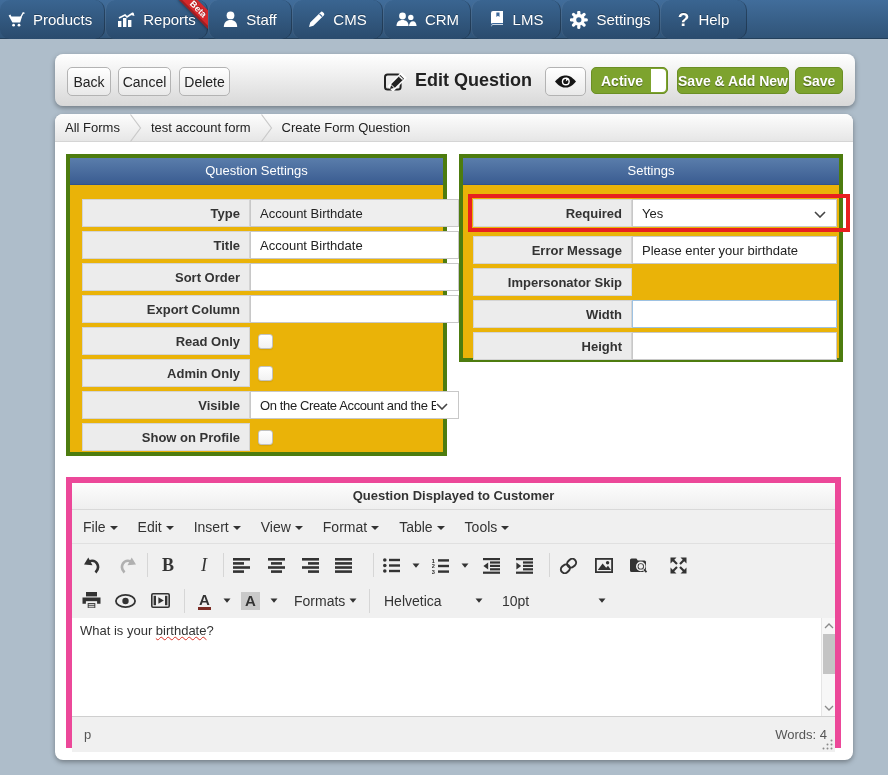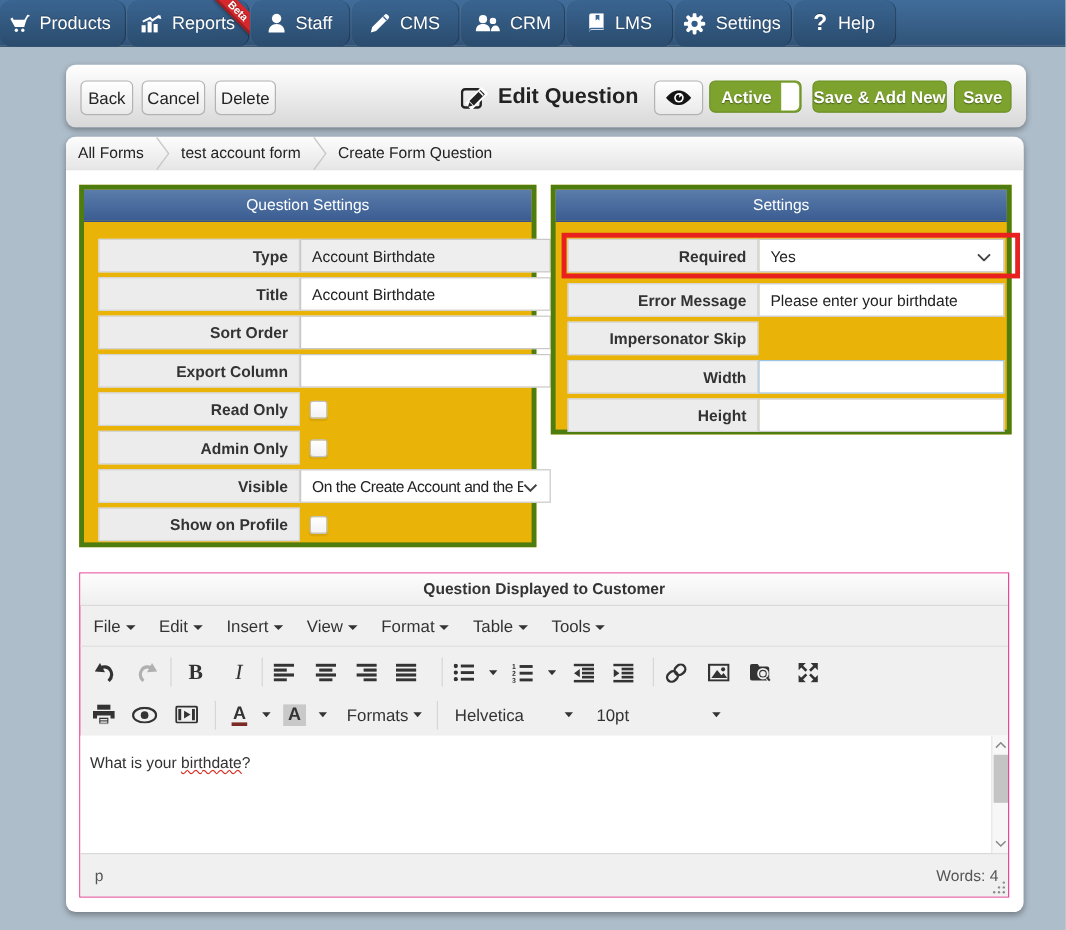--- a/index.html
+++ b/index.html
@@ -61,37 +61,37 @@
 
 
 #rp { left:404px; top:40px; width:384px; height:208px; }
 #rp .pbody { padding-left:10px; }
 #rp .rlabel { width:159px; }
 #rp .rfield { width:205px; }
 #redbox { border:4px solid #e8201f; padding:1px; margin:-5px 4px 4px -5px; width:382px; }
 #redbox .row { margin-bottom:0; }
 
 
-#ed { position:absolute; left:11px; top:363px; width:775px; height:271px; border:1px solid #ec4899; background:#f0f0f0; }
+#ed { position:absolute; left:11px; top:363px; width:775px; height:271px; border:6px solid #ec4899; background:#f0f0f0; }
 #edhead { height:27px; background:linear-gradient(#fdfdfd,#efefef); border-bottom:1px solid #d9d9d9;
   font-size:13px; font-weight:bold; color:#333; text-align:center; line-height:26px; }
 #menubar { height:34px; border-bottom:1px solid #e0e0e0; display:flex; align-items:center;
   font-size:0; color:#333; padding-left:11px; }
 .mitem { margin-right:20px; display:flex; align-items:center; font-size:14px; }
 .mcaret { width:0; height:0; border-left:4px solid transparent; border-right:4px solid transparent;
   border-top:4px solid #333; margin-left:4px; margin-top:3px; }
 .tbar { position:relative; }
 #tb1 { height:39px; }
 #tb2 { height:35px; }
 .ti { position:absolute; top:2px; height:39px; display:flex; align-items:center; justify-content:center; }
 .ti2 { position:absolute; top:0; height:35px; display:flex; align-items:center; justify-content:center; }
 .vsep { position:absolute; top:9px; width:1px; height:24px; background:#d6d6d6; }
 .vsep2 { position:absolute; top:6px; width:1px; height:24px; background:#d6d6d6; }
 #edcontent { height:99px; background:#fff; position:relative; border-bottom:1px solid #cfcfcf; }
-#edtext { position:absolute; left:8px; top:15px; font-size:13px; color:#333; }
+#edtext { position:absolute; left:8px; top:5px; font-size:13px; color:#333; }
 #scrollbar { position:absolute; right:0; top:0; width:14px; height:98px; background:#f7f7f7; border-left:1px solid #e5e5e5; }
 #sthumb { position:absolute; left:1px; top:16px; width:12px; height:40px; background:#c4c4c4; }
 #edstatus { height:35px; background:#f0f0f0; display:flex; align-items:center; justify-content:space-between;
   font-size:13px; color:#555; padding:0 5px 0 12px; position:relative; }
 </style>
 </head>
 <body>
 
 <div id="navbar">
   <div class="navitem" style="width:105px;justify-content:flex-start;padding-left:8px;border-left:none;">

